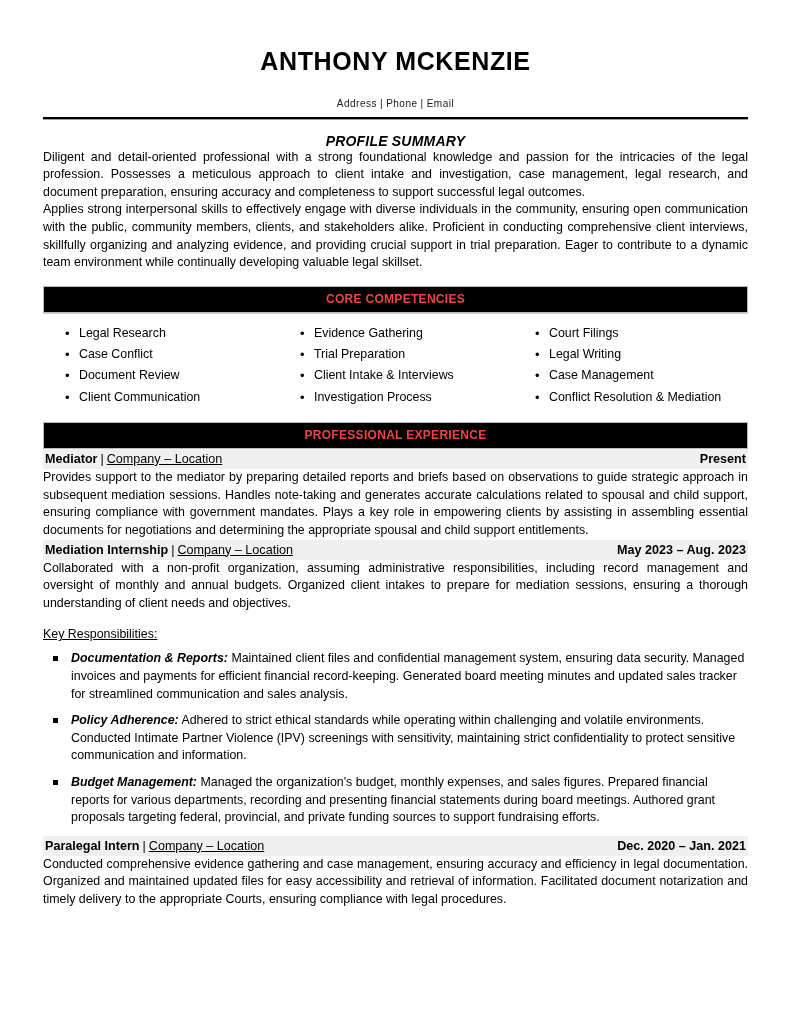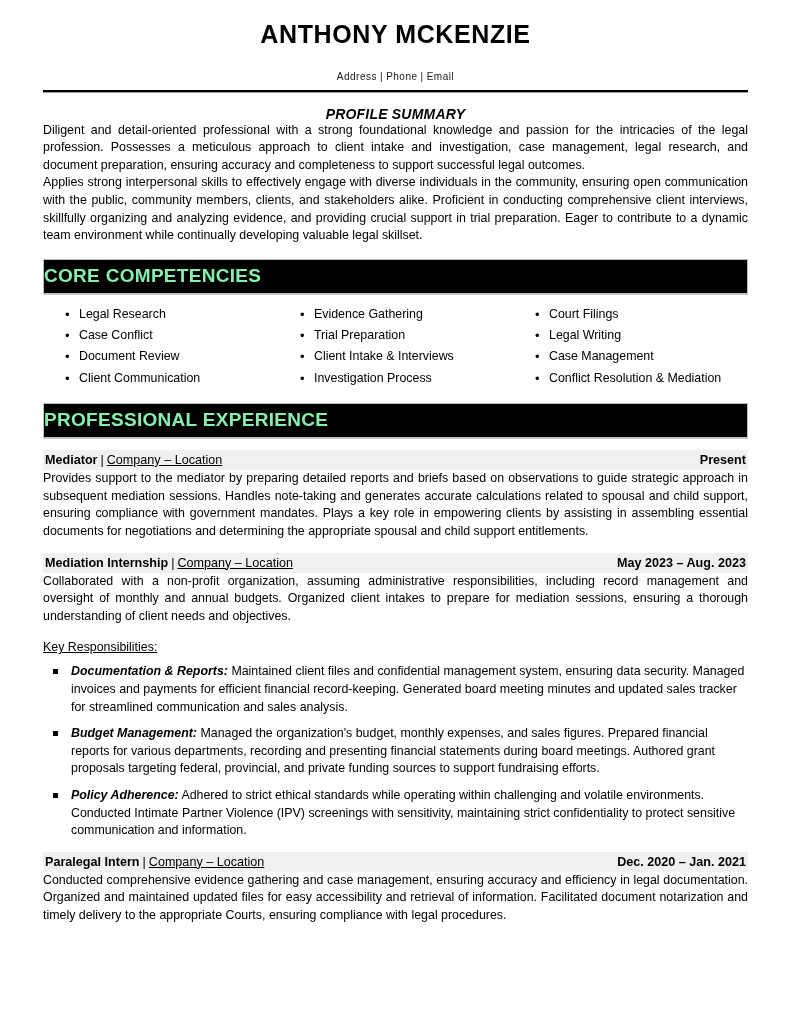--- a/index.html
+++ b/index.html
@@ -19,21 +19,21 @@
   .page {
     position: relative;
     width: 791px;
     height: 1024px;
     background: #ffffff;
     padding: 0 43px;
   }
 
   
   .header {
-    padding-top: 21px;
+    padding-top: 48px;
     text-align: center;
   }
   .name {
     font-size: 25px;
     font-weight: bold;
     letter-spacing: 0.6px;
     line-height: 1.1;
     color: #000;
   }
   .contact-line {
@@ -70,22 +70,23 @@
     text-align: justify;
     color: #000;
   }
   .p1 { margin-top: 15px; }
   .p2 { margin-top: 15px; }
 
   
   .bar {
     margin-top: 14px;
     background: #000000;
-    color: #86efac;
-    font-size: 19px;
+    color: #ef4444;
+    text-align: center;
+    font-size: 12px;
     font-weight: bold;
     letter-spacing: 0.3px;
     padding: 5px 0 6px;
     border: 1px solid #bdbdbd;
     box-shadow: 0 1px 0 #d0d0d0;
   }
 
   
   .skills-grid {
     margin-top: 10px;
@@ -104,21 +105,20 @@
   .skill .dot {
     width: 14px;
     flex: 0 0 14px;
     font-size: 13px;
     line-height: 1.62;
   }
   .skill .txt { flex: 1 1 auto; }
 
   
   .job-head {
-    margin-top: 12px;
     background: #f0f0f0;
     display: flex;
     align-items: baseline;
     justify-content: space-between;
     padding: 3px 2px 3px 2px;
     font-size: 12.6px;
   }
   .job-head .left { font-weight: bold; }
   .job-head .pipe {
     font-weight: normal;
@@ -263,24 +263,24 @@
   </div>
   <p class="body-text job-desc">Collaborated with a non-profit organization, assuming administrative responsibilities, including record management and oversight of monthly and annual budgets. Organized client intakes to prepare for mediation sessions, ensuring a thorough understanding of client needs and objectives.</p>
 
   <div class="sub-label">Key Responsibilities:</div>
 
   <ul class="resp">
     <li>
       <span class="sq"></span><span class="lead">Documentation &amp; Reports:</span><span> Maintained client files and confidential management system, ensuring data security. Managed invoices and payments for efficient financial record-keeping. Generated board meeting minutes and updated sales tracker for streamlined communication and sales analysis.</span>
     </li>
     <li>
-      <span class="sq"></span><span class="lead">Budget Management:</span><span> Managed the organization's budget, monthly expenses, and sales figures. Prepared financial reports for various departments, recording and presenting financial statements during board meetings. Authored grant proposals targeting federal, provincial, and private funding sources to support fundraising efforts.</span>
+      <span class="sq"></span><span class="lead">Policy Adherence:</span><span> Adhered to strict ethical standards while operating within challenging and volatile environments. Conducted Intimate Partner Violence (IPV) screenings with sensitivity, maintaining strict confidentiality to protect sensitive communication and information.</span>
     </li>
     <li>
-      <span class="sq"></span><span class="lead">Policy Adherence:</span><span> Adhered to strict ethical standards while operating within challenging and volatile environments. Conducted Intimate Partner Violence (IPV) screenings with sensitivity, maintaining strict confidentiality to protect sensitive communication and information.</span>
+      <span class="sq"></span><span class="lead">Budget Management:</span><span> Managed the organization's budget, monthly expenses, and sales figures. Prepared financial reports for various departments, recording and presenting financial statements during board meetings. Authored grant proposals targeting federal, provincial, and private funding sources to support fundraising efforts.</span>
     </li>
   </ul>
 
   <div class="job-head">
     <div class="left">
       <span>Paralegal Intern</span><span class="pipe">|</span><span class="org">Company – Location</span>
     </div>
     <div class="right">Dec. 2020 – Jan. 2021</div>
   </div>
   <p class="body-text job-desc">Conducted comprehensive evidence gathering and case management, ensuring accuracy and efficiency in legal documentation. Organized and maintained updated files for easy accessibility and retrieval of information. Facilitated document notarization and timely delivery to the appropriate Courts, ensuring compliance with legal procedures.</p>

